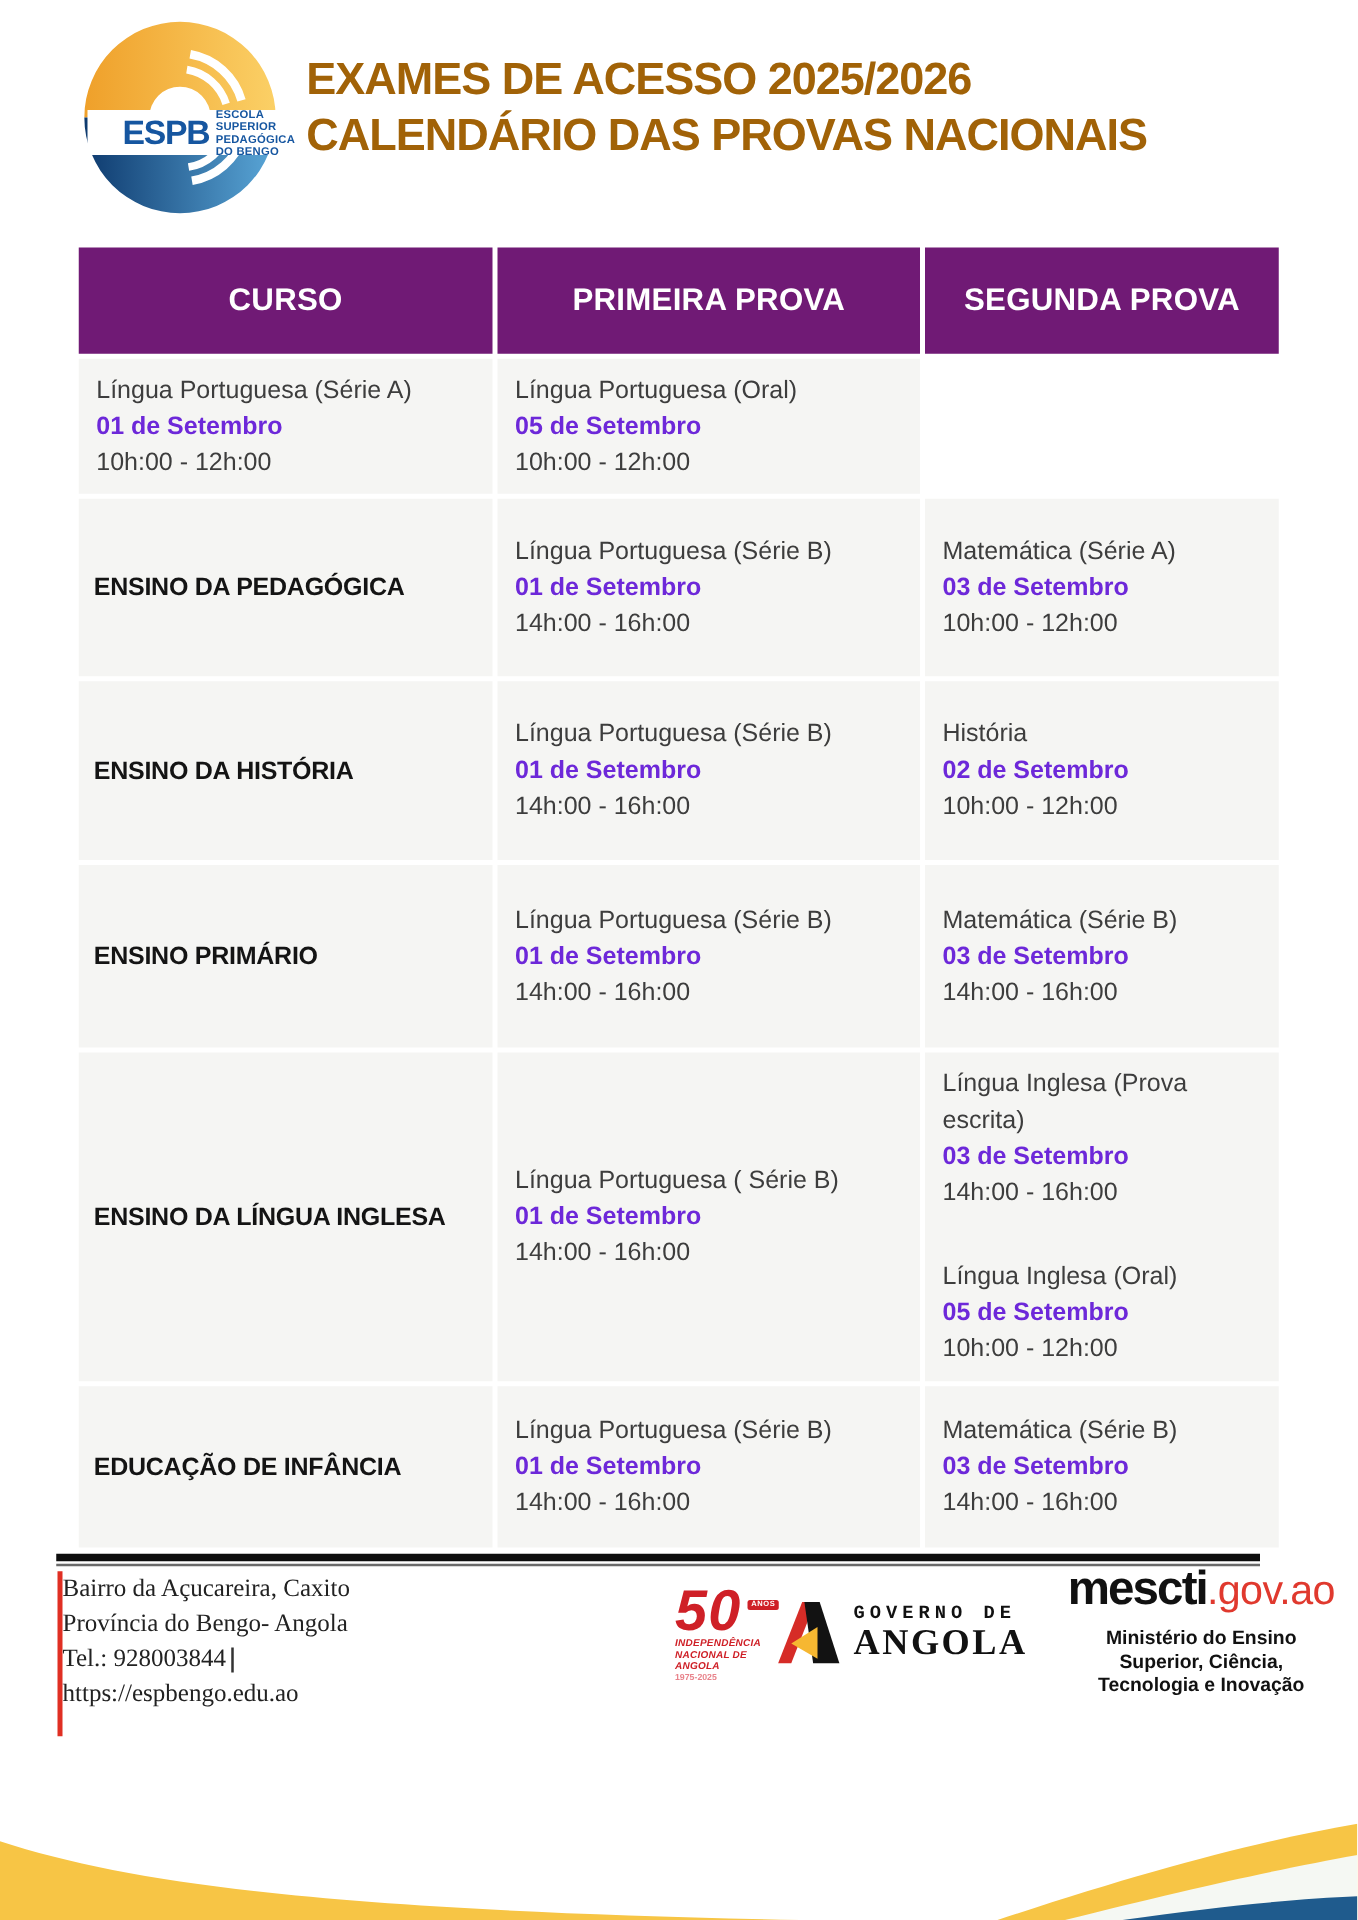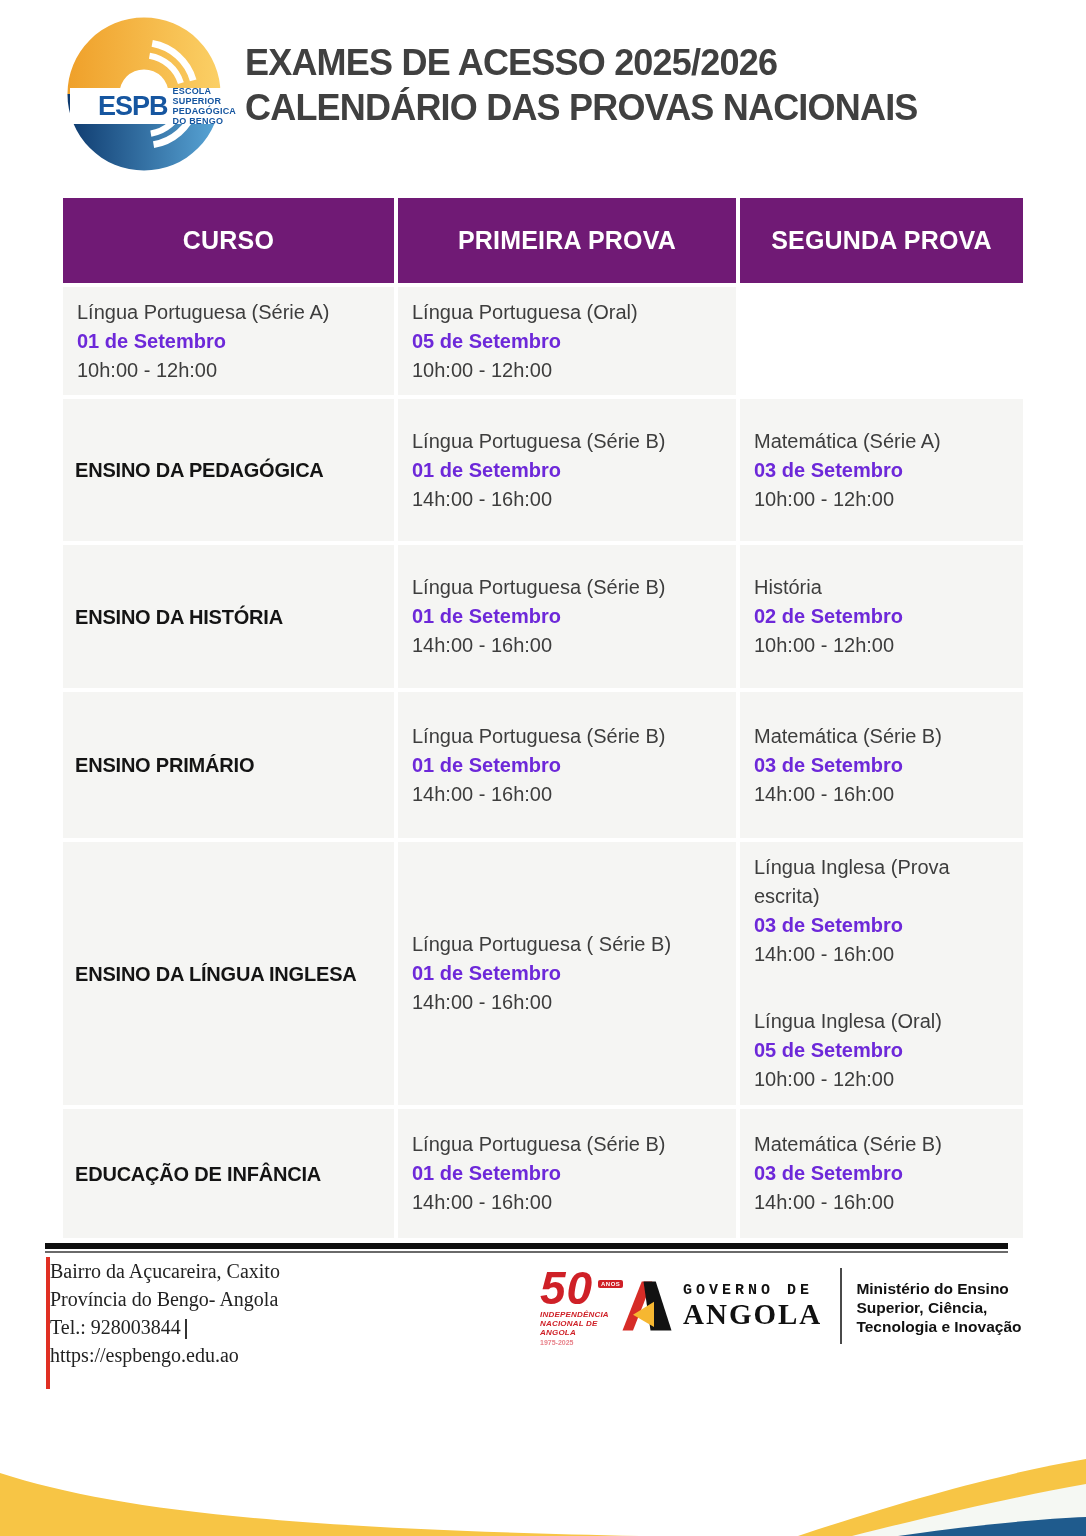--- a/index.html
+++ b/index.html
@@ -17,21 +17,21 @@
   .logo-band {
     position:absolute; left:8px; top:76px; width:158px; height:36px;
     background:#ffffff; display:flex; align-items:center; gap:5px; padding-left:4px;
   }
   .logo-acronym { font-size:27px; font-weight:800; color:#1656a0; letter-spacing:-1px;margin-left:24px; }
   .logo-name { display:flex; flex-direction:column; line-height:10px; }
   .logo-name span { font-size:9px; font-weight:700; color:#1656a0; letter-spacing:0.2px; }
 
   .page-title {
     position:absolute; left:245px; top:40px;
-    font-size:36px; font-weight:800; color:#404040;
+    font-size:36px; font-weight:800; color:#a16207;
     line-height:45px; letter-spacing:-0.8px;
   }
 
   
   .exam-table { position:absolute; left:63px; top:198px; width:960px; }
   .thead, .trow {
     display:grid;
     grid-template-columns:331px 338px 283px;
     column-gap:4px;
     margin-bottom:4px;
@@ -98,21 +98,21 @@
   .gov-text { margin-left:8px; font-family:"Liberation Serif", serif; color:#111; }
   .gov-l1 { font-size:15px; font-weight:700; letter-spacing:4px;font-family:Liberation Mono, monospace; }
   .gov-l2 { font-size:29px; font-weight:800; letter-spacing:2px; line-height:30px; }
 
   
   .mescti-divider { width:3px; height:76px; background:#4a4a4a; margin:0 14px 0 18px; }
   .mescti { color:#111; }
   .mescti-top { line-height:36px; white-space:nowrap; }
   .mescti-brand { font-size:38px; font-weight:900; letter-spacing:-1.5px; color:#111111; }
   .mescti-domain { font-size:33px; font-weight:400; color:#e0392e; letter-spacing:-0.5px; }
-  .mescti-sub { font-size:15.5px; font-weight:700; line-height:19px; margin-top:4px; }
+  .mescti-sub { font-size:15.5px; font-weight:700; line-height:19px; margin-top:4px;text-align:center; }
 
   
   .waves { position:absolute; left:0; bottom:0; width:1086px; height:140px; }
 </style>
 </head>
 <body>
 
 <div class="logo-wrap">
   <svg viewBox="0 0 120 120">
     <defs>
@@ -296,20 +296,23 @@
     </svg>
     <div class="gov-text">
       <div class="gov-l1">GOVERNO DE</div>
       <div class="gov-l2">ANGOLA</div>
     </div>
   </div>
 
   <div class="mescti-divider"></div>
 
   <div class="mescti">
+    <div class="mescti-top">
+      <span class="mescti-brand">mescti</span><span class="mescti-domain">.gov.ao</span>
+    </div>
     <div class="mescti-sub">
       <div>Ministério do Ensino Superior, Ciência,</div>
       <div>Tecnologia e Inovação</div>
     </div>
   </div>
 </div>
 
 <svg class="waves" viewBox="0 0 1086 140" preserveAspectRatio="none">
   <path d="M0,77 C120,116 300,133 640,140 L0,140 Z" fill="#f7c545"></path>
   <path d="M798,140 C918,100 1010,76 1086,63 L1086,140 Z" fill="#f7c545"></path>

